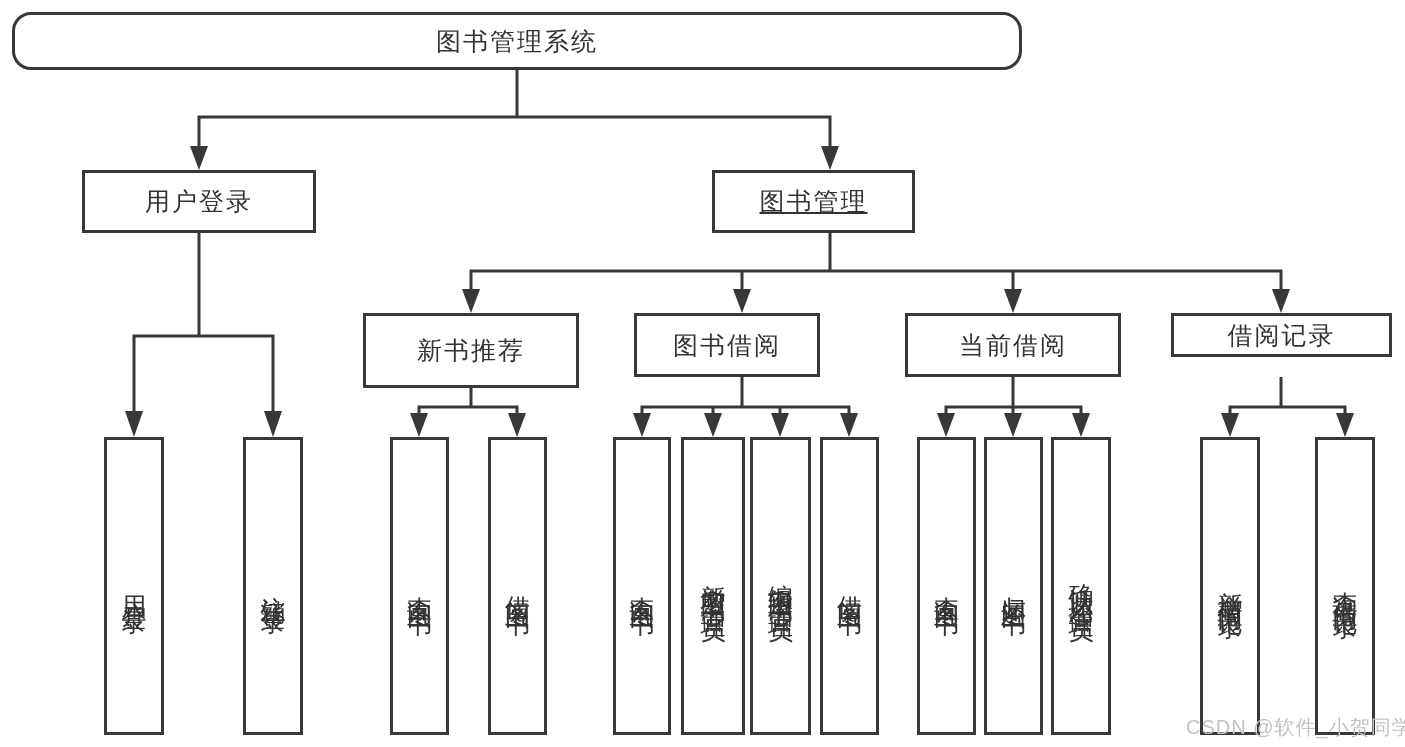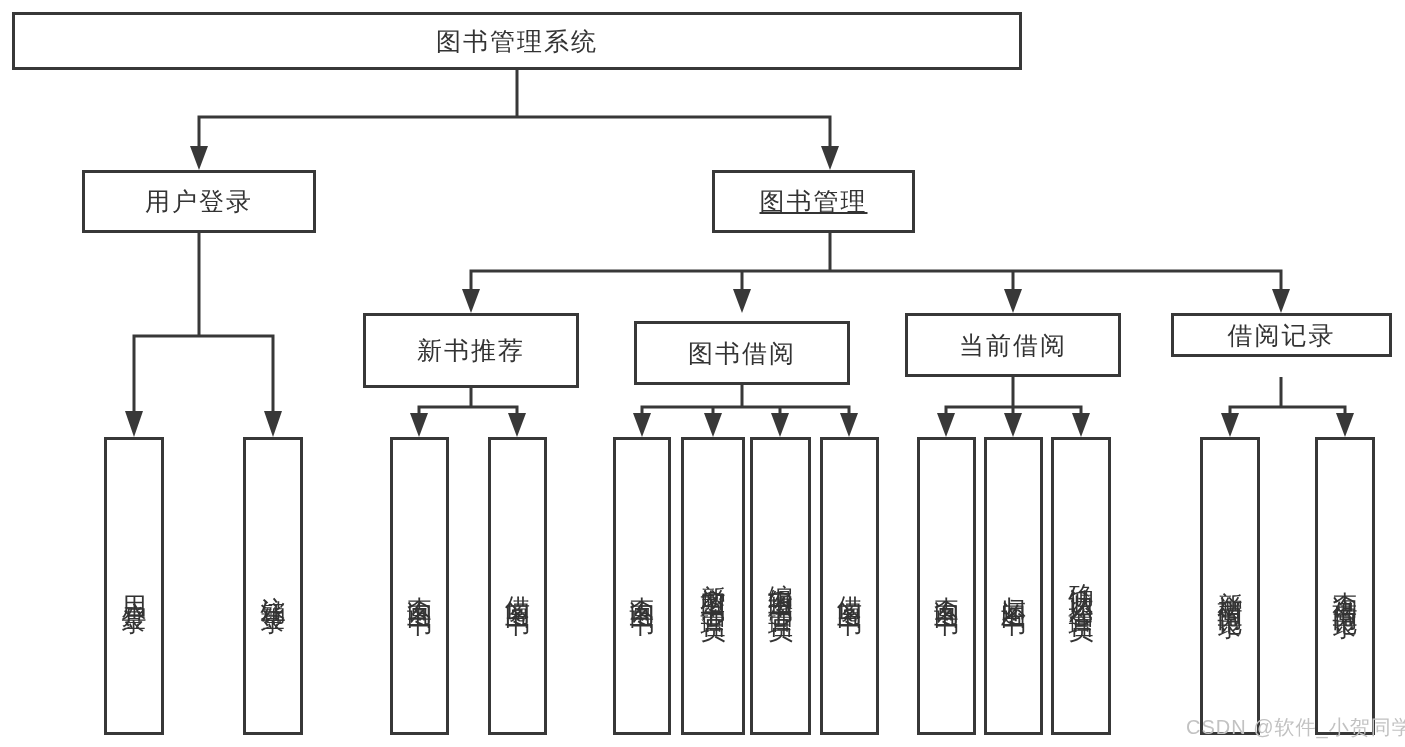--- a/index.html
+++ b/index.html
@@ -107,35 +107,35 @@
 
       <polygon points="937,413 955,413 946,437"></polygon>
       <polygon points="1004,413 1022,413 1013,437"></polygon>
       <polygon points="1072,413 1090,413 1081,437"></polygon>
 
       <polygon points="1221,413 1239,413 1230,437"></polygon>
       <polygon points="1336,413 1354,413 1345,437"></polygon>
     </g>
   </svg>
 
-  <div class="hbox" style="left:12px; top:12px; width:1010px; height:58px;">
+  <div class="hbox" style="left:12px; top:12px; width:1010px; height:58px;border-radius:19px;">
     <span>图书管理系统</span>
   </div>
 
   <div class="hbox" style="left:82px; top:170px; width:234px; height:63px;">
     <span>用户登录</span>
   </div>
   <div class="hbox" style="left:712px; top:170px; width:203px; height:63px;text-decoration:underline;">
     <span>图书管理</span>
   </div>
 
   <div class="hbox" style="left:363px; top:313px; width:216px; height:75px;">
     <span>新书推荐</span>
   </div>
-  <div class="hbox" style="left:634px; top:313px; width:216px; height:64px;margin-top:8px;">
+  <div class="hbox" style="left:634px; top:313px; width:186px; height:64px;">
     <span>图书借阅</span>
   </div>
   <div class="hbox" style="left:905px; top:313px; width:216px; height:64px;">
     <span>当前借阅</span>
   </div>
   <div class="hbox" style="left:1171px; top:313px; width:221px; height:44px;">
     <span>借阅记录</span>
   </div>
 
   <div class="vbox" style="left:104px; width:60px;">

